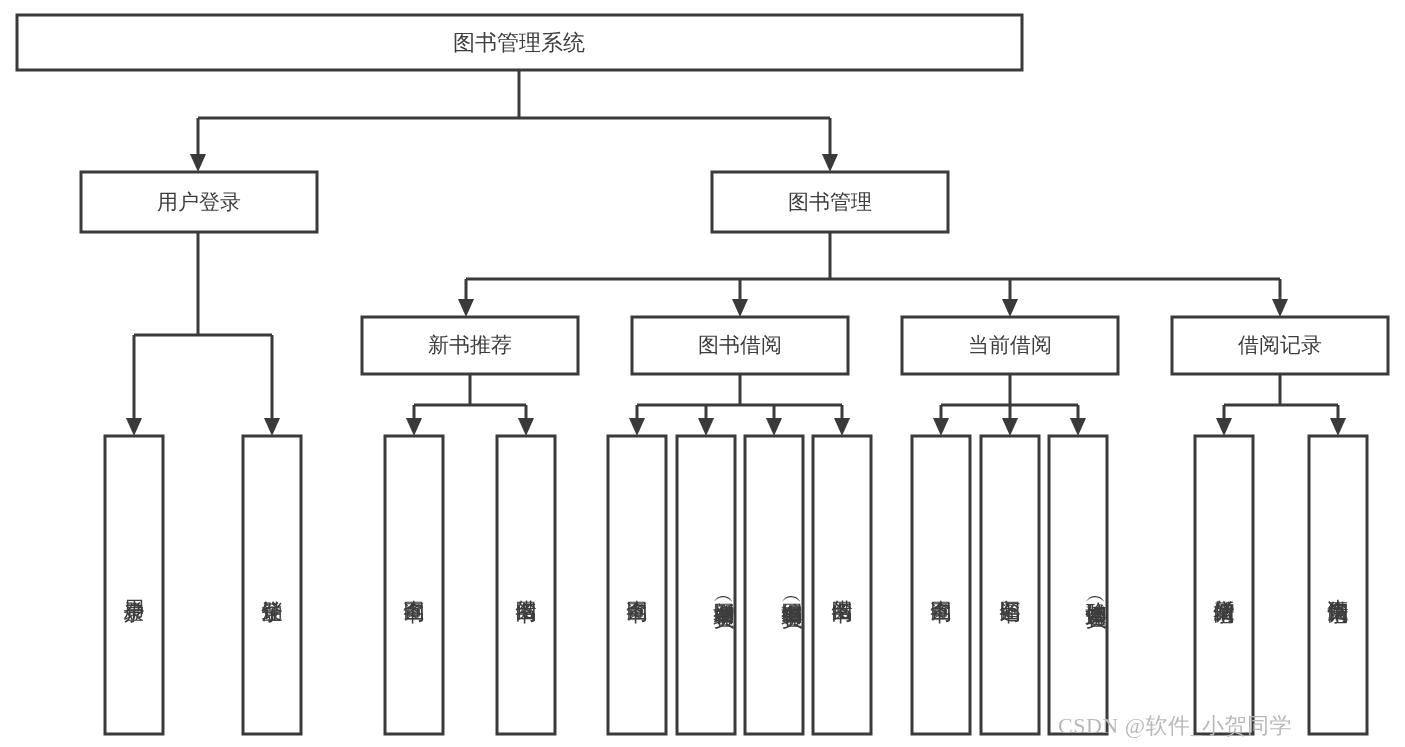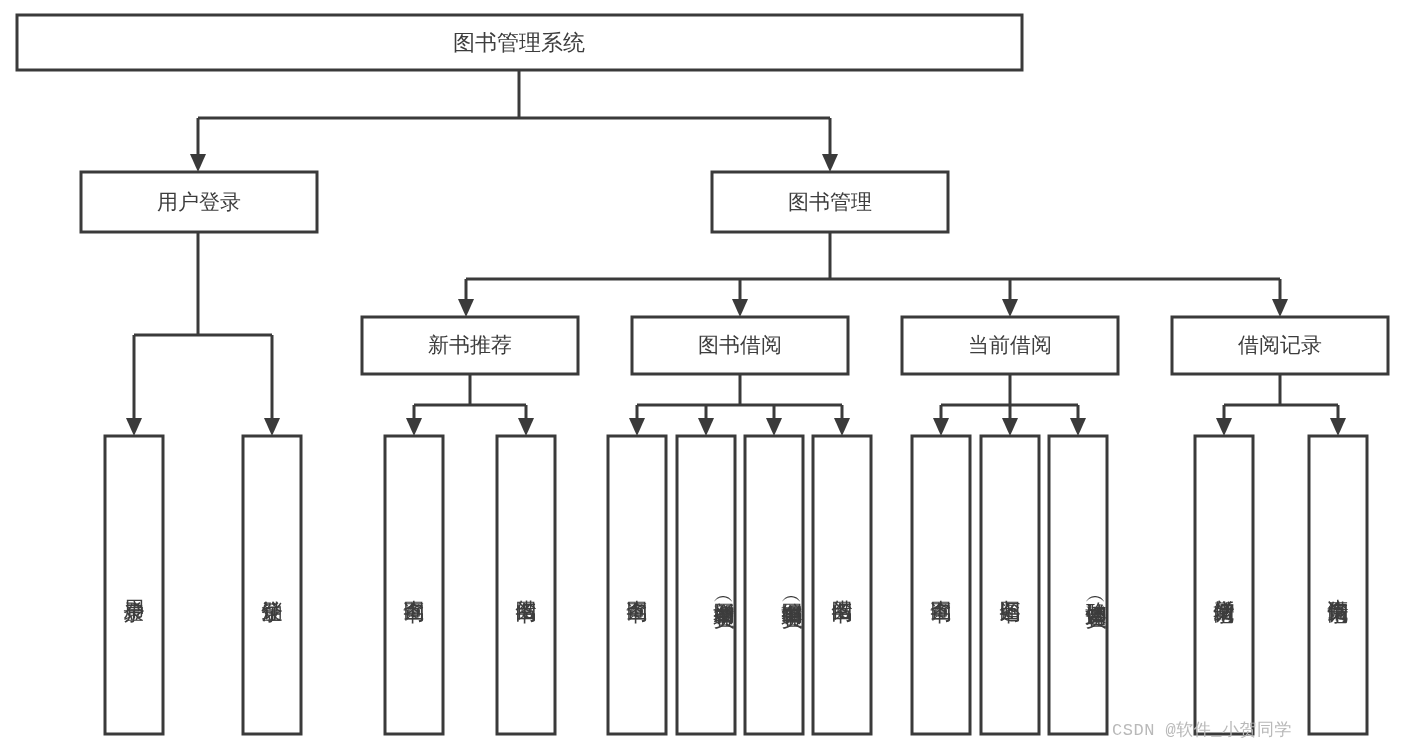--- a/index.html
+++ b/index.html
@@ -64,22 +64,22 @@
     writing-mode: vertical-rl;
     text-orientation: upright;
     white-space: nowrap;
     letter-spacing: 1px;
     pointer-events: none;
   }
   .watermark {
     position: absolute;
     right: 8px;
     bottom: 6px;
-    font-family: Liberation Mono, monospace;
-    font-size: 17px;
+    font-family: Liberation Serif, serif;
+    font-size: 22px;
     color: #b9b9b9;
     letter-spacing: 0.5px;
     white-space: nowrap;
   }
 </style>
 </head>
 <body>
 
 <div id="diagram-root">
 

